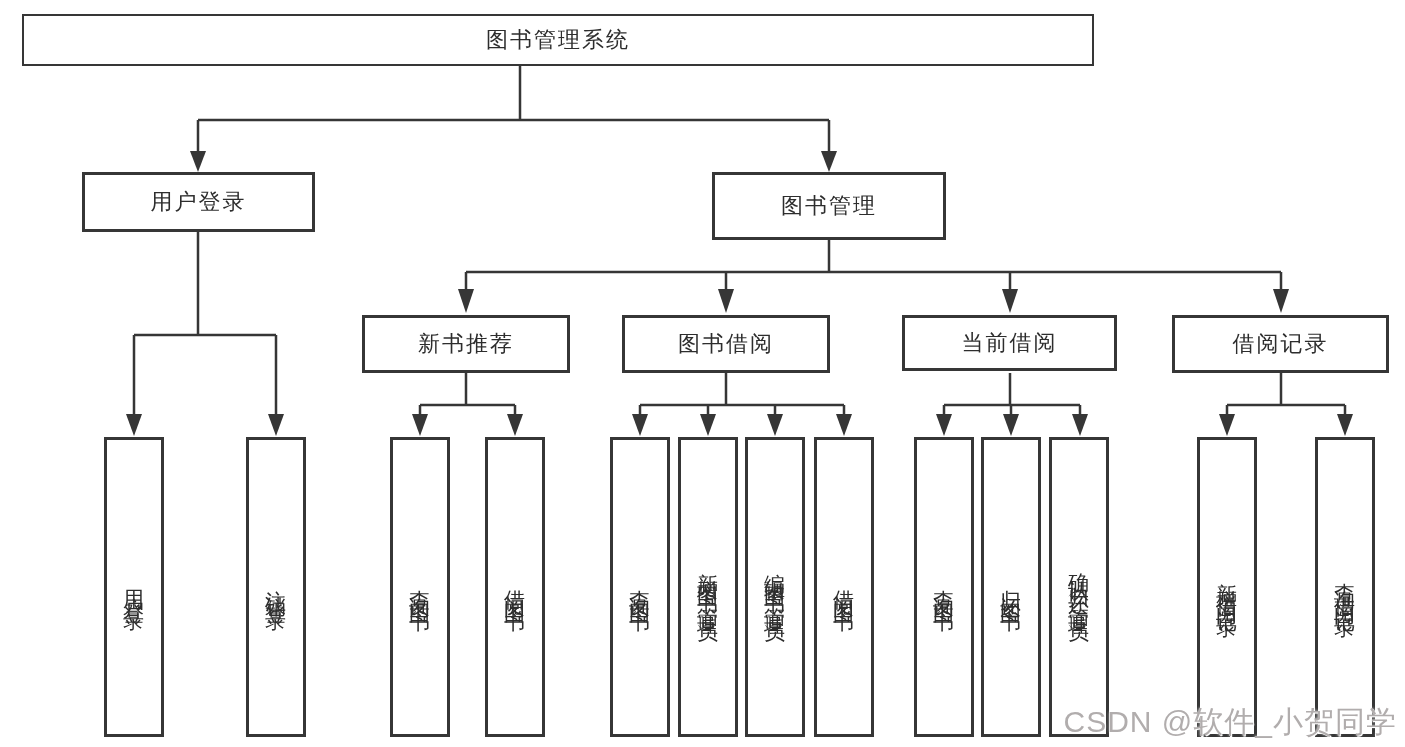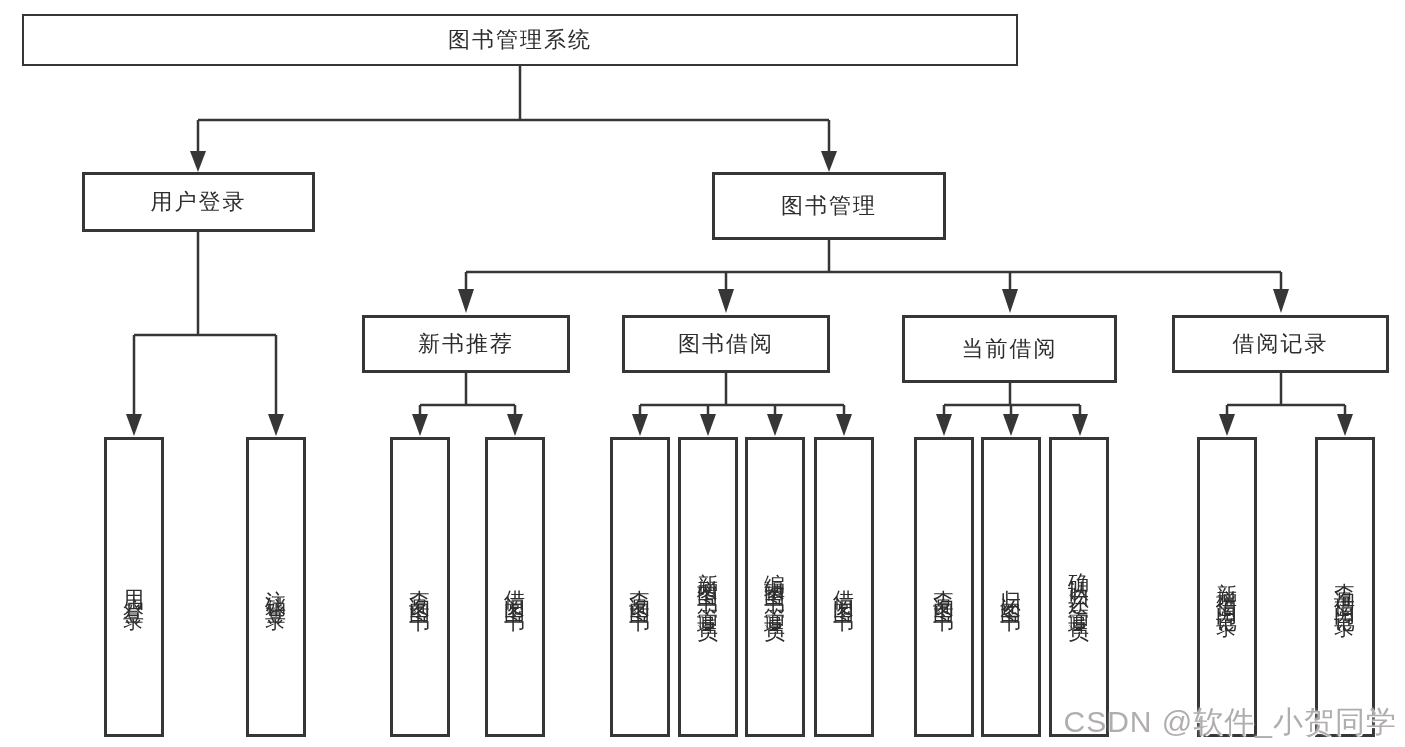--- a/index.html
+++ b/index.html
@@ -97,28 +97,28 @@
     <path d="M1010 373 V405 M944 405 H1080 M944 405 V420 M1011 405 V420 M1080 405 V420"></path>
     <polygon fill="#363636" stroke="none" points="936,414 952,414 944,436"></polygon>
     <polygon fill="#363636" stroke="none" points="1003,414 1019,414 1011,436"></polygon>
     <polygon fill="#363636" stroke="none" points="1072,414 1088,414 1080,436"></polygon>
 
     <path d="M1281 373 V405 M1227 405 H1345 M1227 405 V420 M1345 405 V420"></path>
     <polygon fill="#363636" stroke="none" points="1219,414 1235,414 1227,436"></polygon>
     <polygon fill="#363636" stroke="none" points="1337,414 1353,414 1345,436"></polygon>
   </svg>
 
-  <div class="node hbox root" style="left:22px; top:14px; width:996px; height:52px;">图书管理系统</div>
+  <div class="node hbox root" style="left:22px; top:14px; width:1072px; height:52px;">图书管理系统</div>
 
   <div class="node hbox" style="left:82px; top:172px; width:233px; height:60px;">用户登录</div>
   <div class="node hbox" style="left:712px; top:172px; width:234px; height:68px;">图书管理</div>
 
   <div class="node hbox" style="left:362px; top:315px; width:208px; height:58px;">新书推荐</div>
   <div class="node hbox" style="left:622px; top:315px; width:208px; height:58px;">图书借阅</div>
-  <div class="node hbox" style="left:902px; top:315px; width:215px; height:68px;">当前借阅</div>
+  <div class="node hbox" style="left:902px; top:315px; width:215px; height:56px;">当前借阅</div>
   <div class="node hbox" style="left:1172px; top:315px; width:217px; height:58px;text-align:center;">借阅记录</div>
 
   <div class="node vbox" style="left:104px; top:437px; width:60px; height:300px;">
     <span class="vtext">用户登录</span>
   </div>
   <div class="node vbox" style="left:246px; top:437px; width:60px; height:300px;">
     <span class="vtext">注销登录</span>
   </div>
 
   <div class="node vbox" style="left:390px; top:437px; width:60px; height:300px;">

